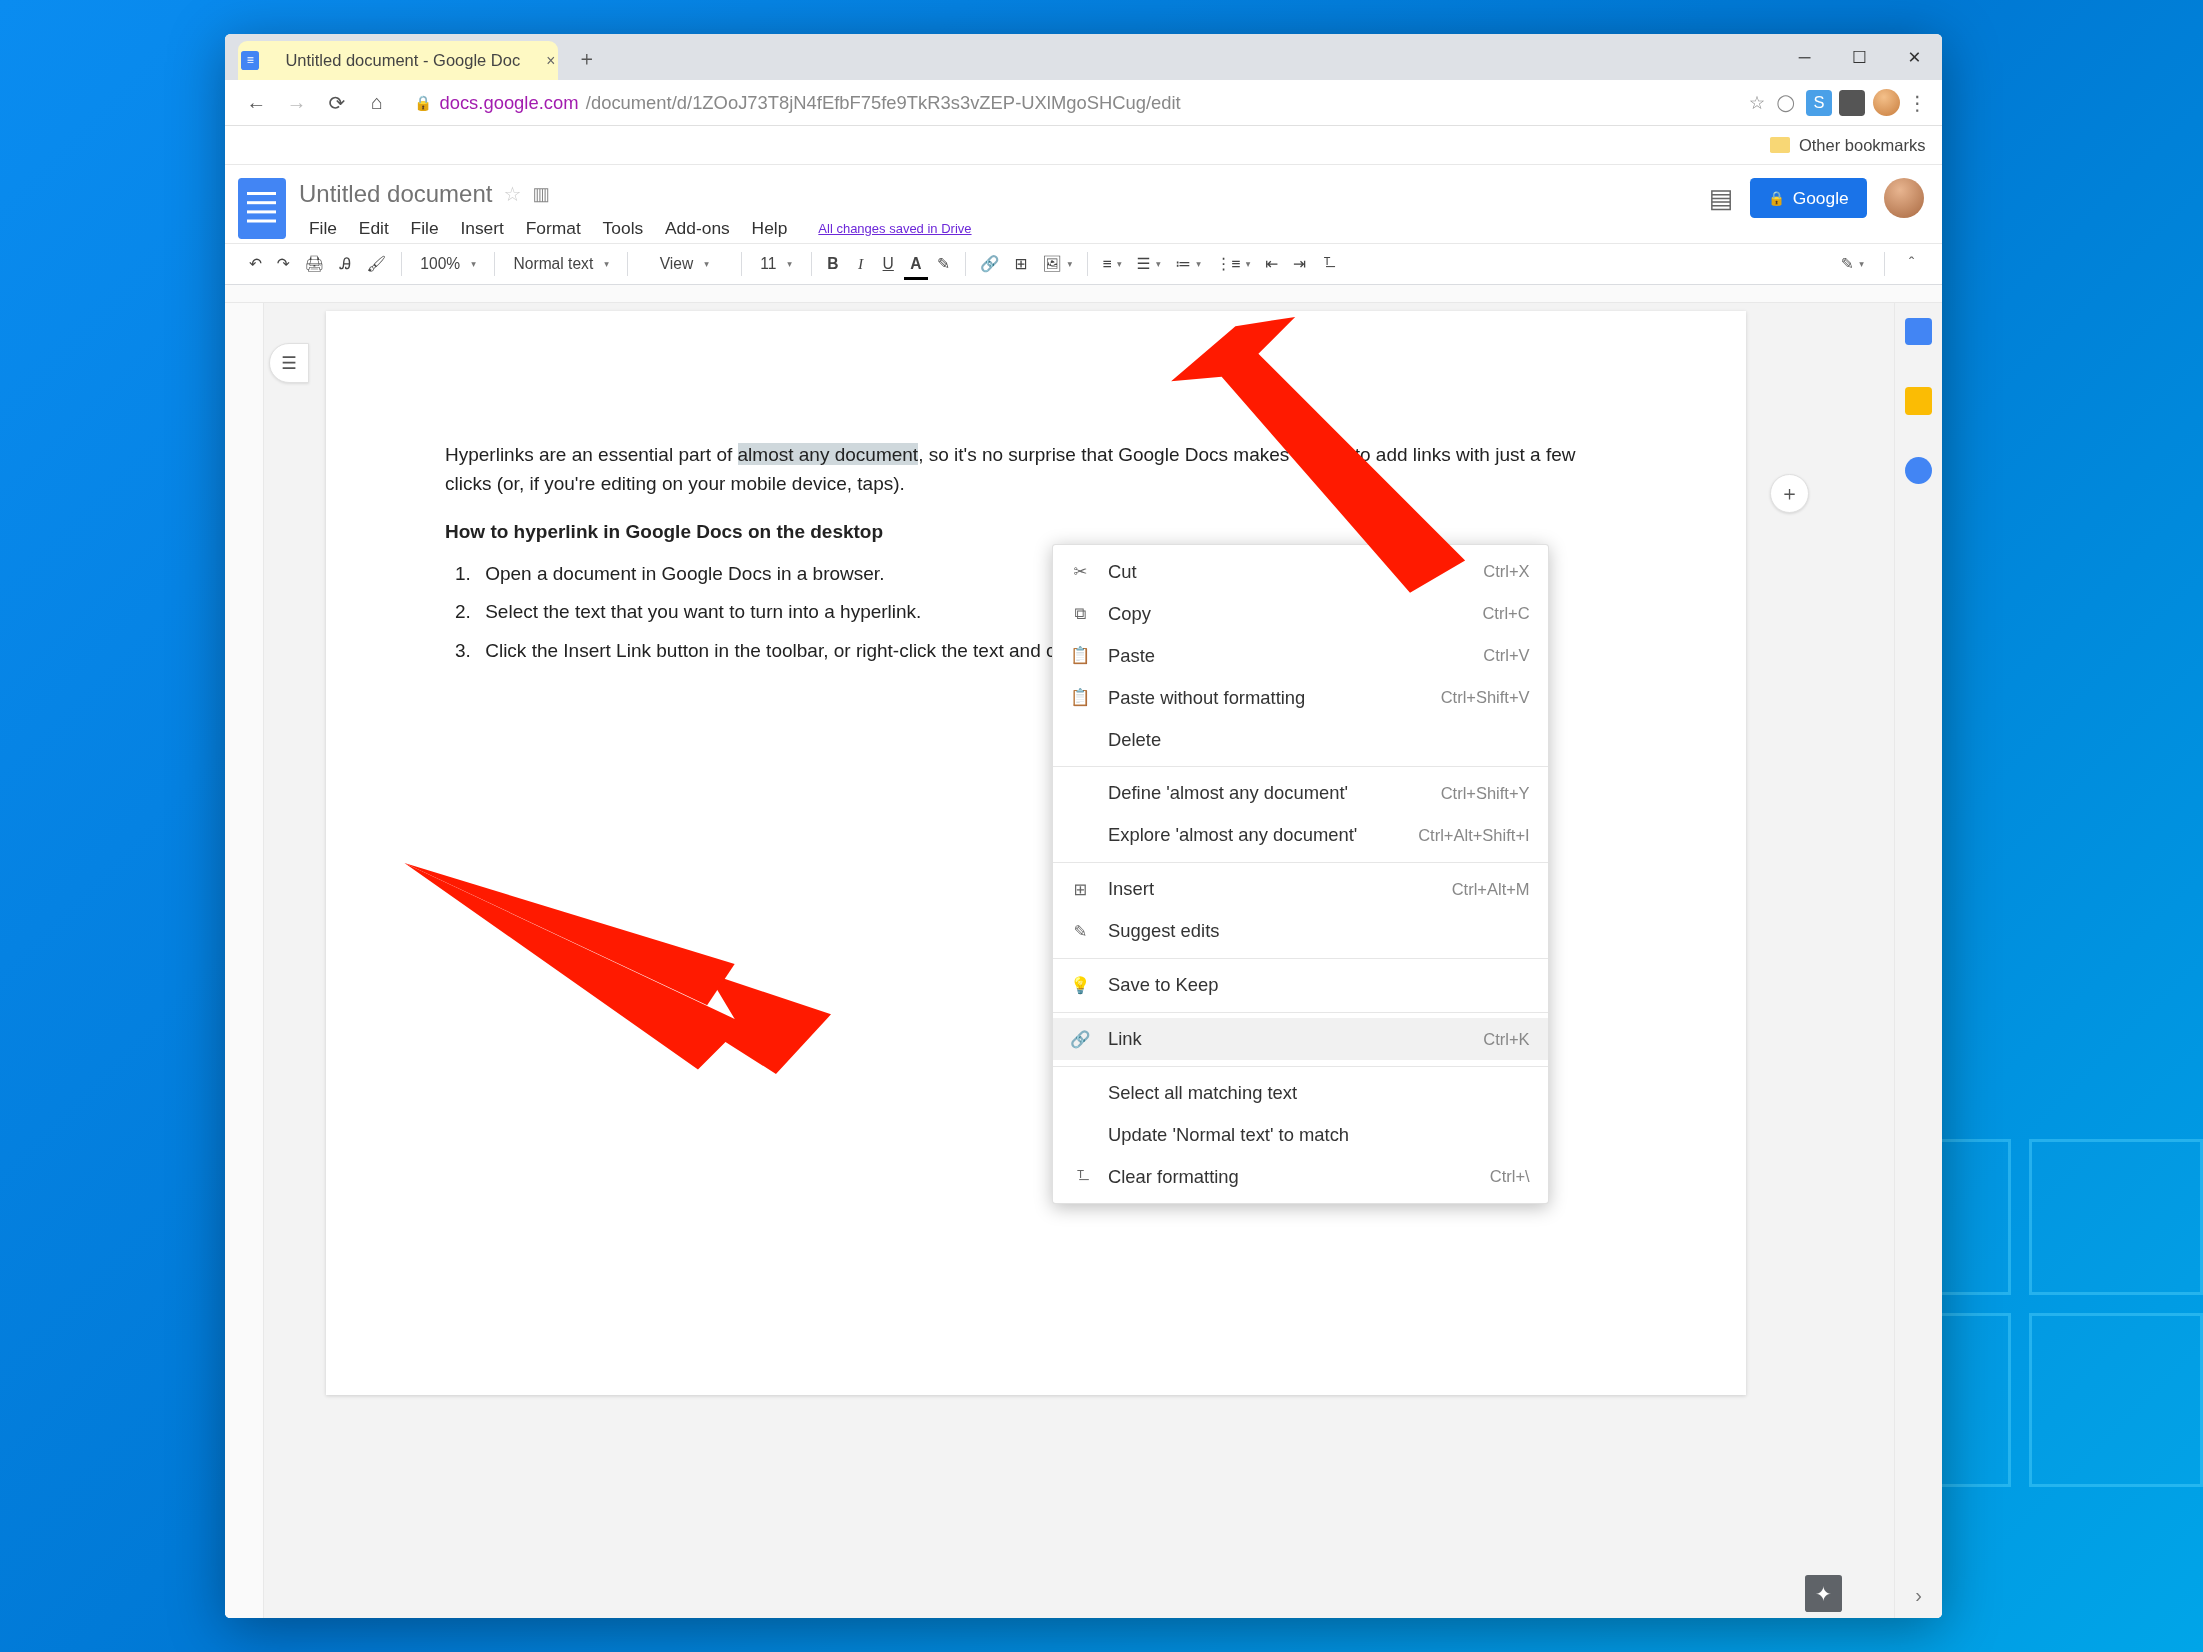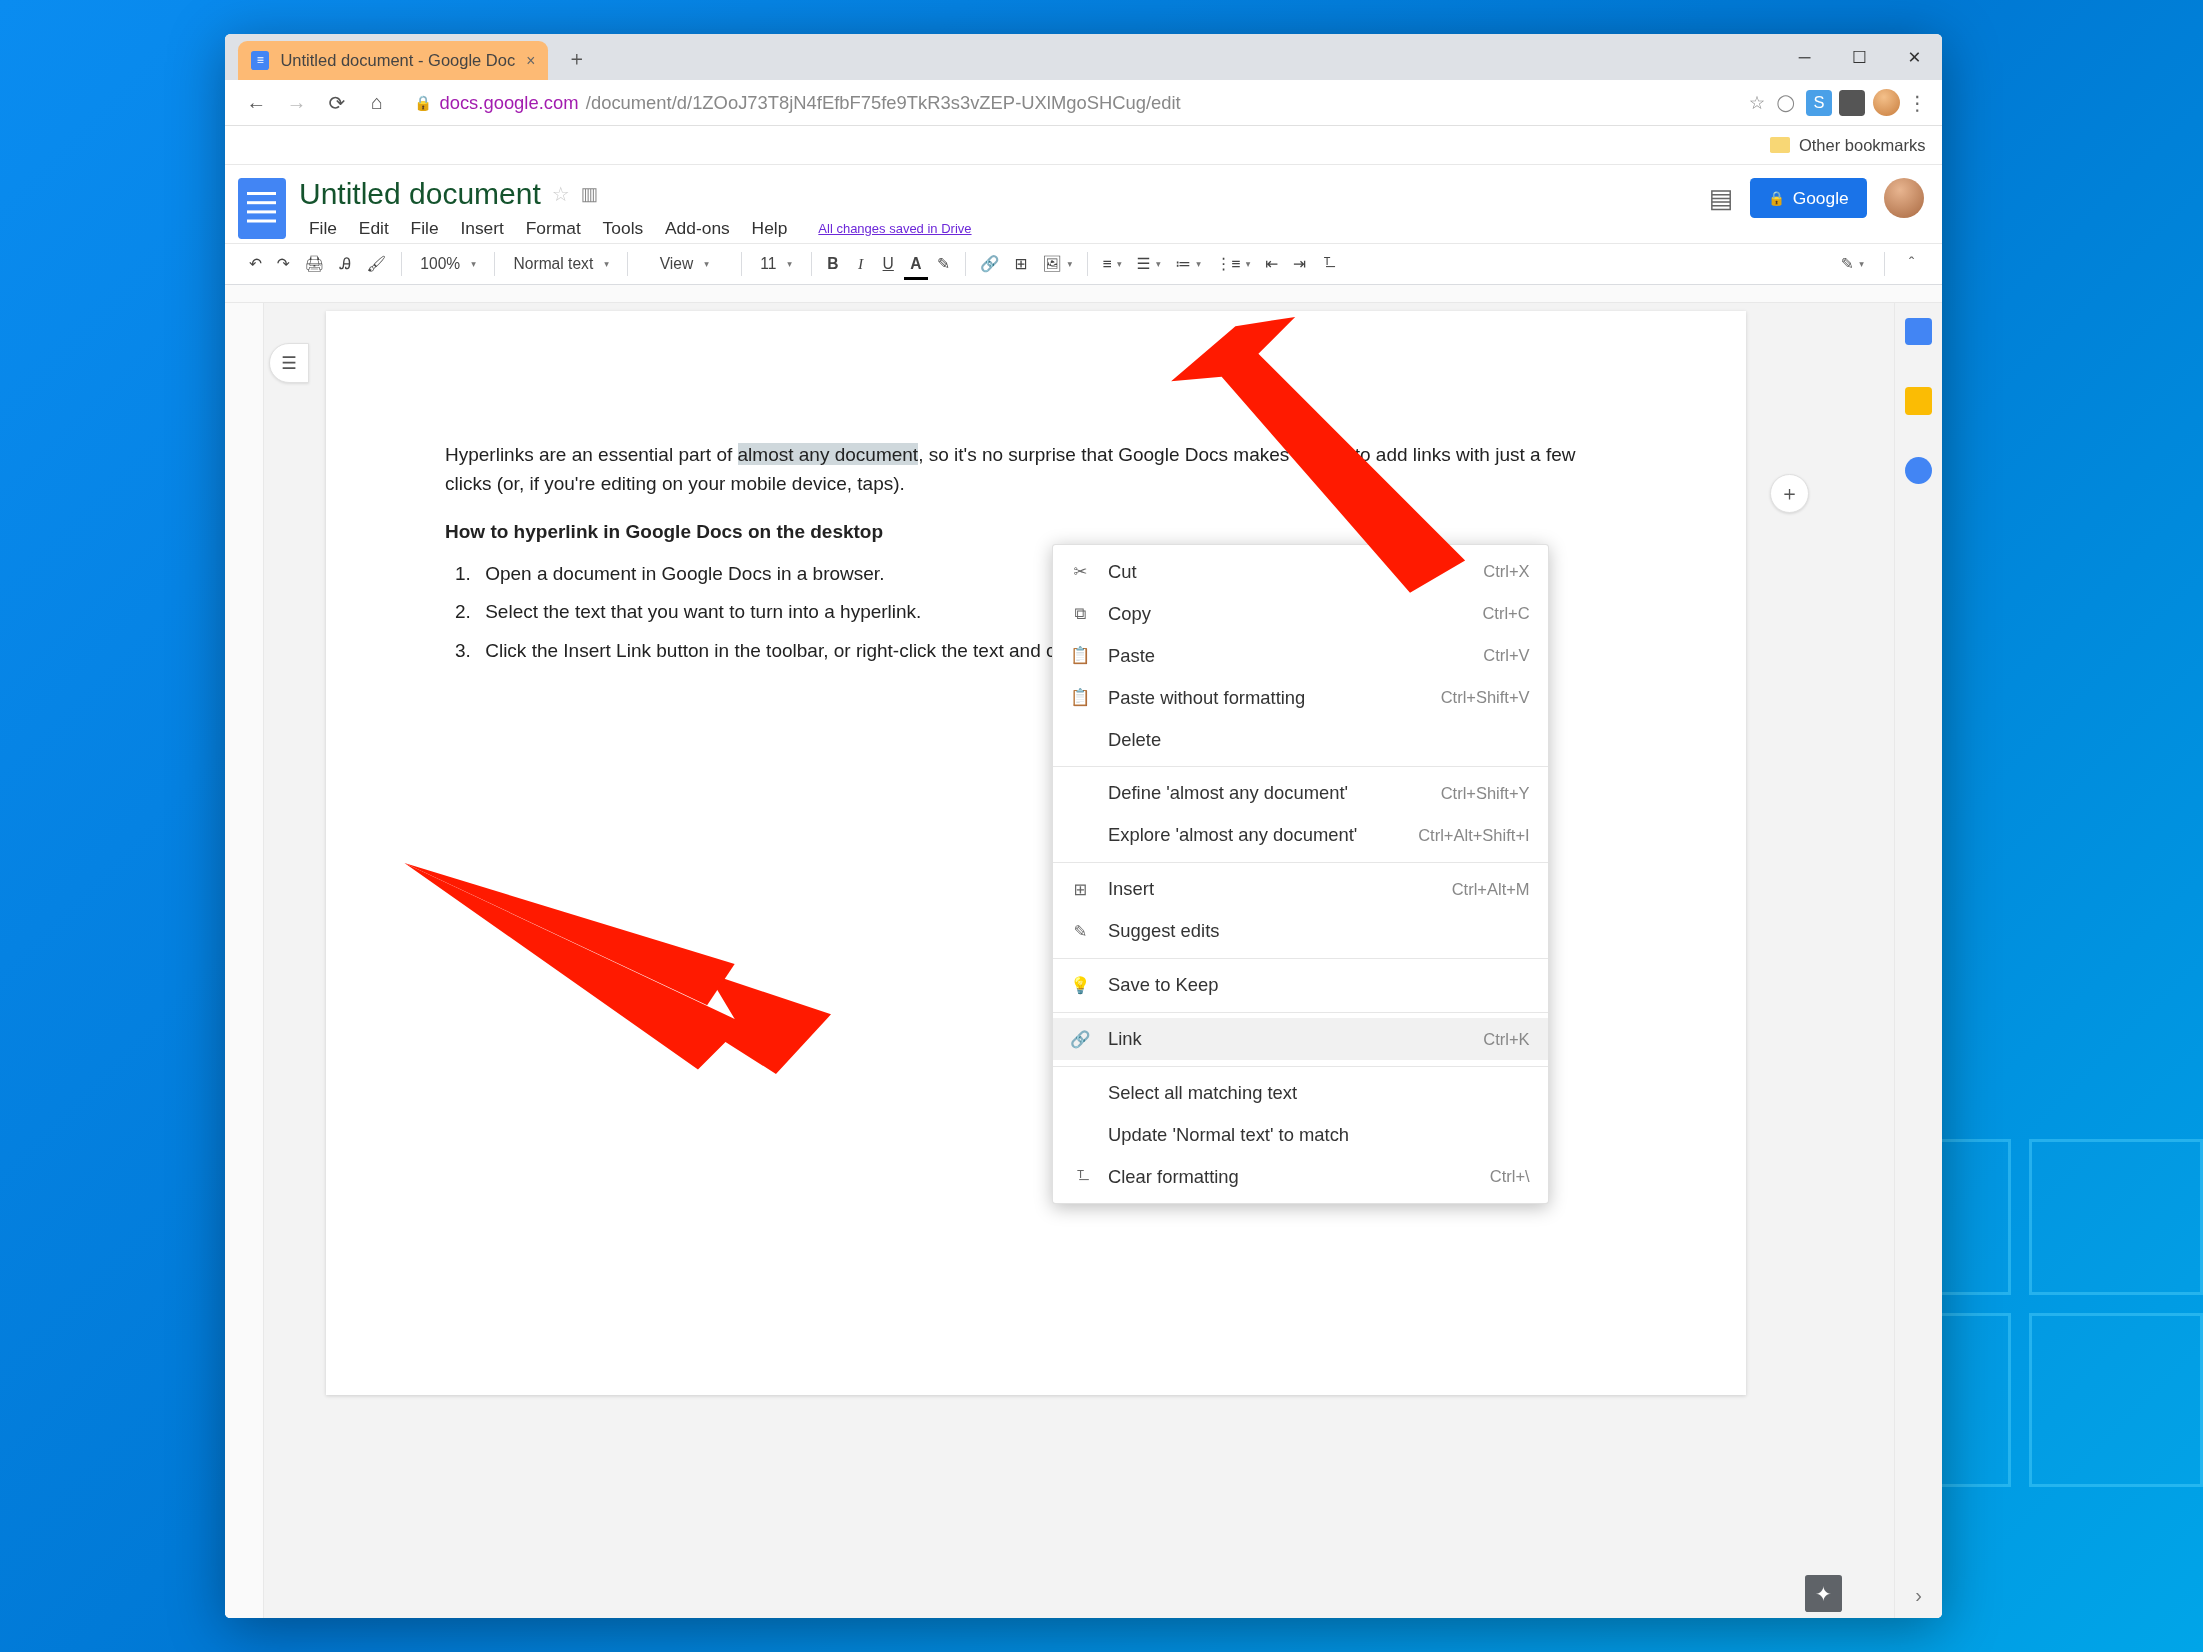--- a/index.html
+++ b/index.html
@@ -6,21 +6,21 @@
 body{background:linear-gradient(135deg,#0a8cf0 0%,#0078d4 50%,#00a5e8 100%);width:2204px;height:1653px;position:relative;overflow:hidden}
 .win-squares{position:absolute;right:0;bottom:165px;width:349px;height:349px;opacity:.4}
 .win-squares .sq{position:absolute;border:3.7px solid #5dd9ff;background:rgba(93,217,255,.05)}
 .sq1{left:0;top:0;width:156px;height:156px}.sq2{left:174px;top:0;width:174px;height:156px}
 .sq3{left:0;top:174px;width:156px;height:174px}.sq4{left:174px;top:174px;width:174px;height:174px}
 
 .browser{position:absolute;left:225px;top:34px;width:1717px;height:1584px;background:#fff;border-radius:5.5px;box-shadow:0 9.2px 55px rgba(0,0,0,.35);overflow:hidden}
 
 
 .tabstrip{height:46px;background:#dee1e6;display:flex;align-items:flex-end;padding-left:13px;position:relative}
-.tab{background:#fdba74;height:39px;padding:0 13px;display:flex;align-items:center;gap:11px;border-radius:9.2px 9.2px 0 0;min-width:285px;font-size:16.5px;color:#444}
+.tab{background:#fef9c3;height:39px;padding:0 3px;display:flex;align-items:center;gap:26px;border-radius:9.2px 9.2px 0 0;min-width:285px;font-size:16.5px;color:#444}
 .tab .fav{width:18.4px;height:18.4px;background:#4285f4;border-radius:2.8px;position:relative}
 .tab .fav::after{content:"≡";position:absolute;inset:0;display:flex;align-items:center;justify-content:center;color:#fff;font-size:12px}
 .tab .x{margin-left:auto;color:#666;font-size:15.6px;cursor:pointer}
 .newtab{width:35px;height:35px;display:flex;align-items:center;justify-content:center;font-size:20px;color:#555;margin-left:11px;margin-bottom:3.7px;cursor:pointer}
 
 .winctrl{position:absolute;right:0;top:0;height:46px;display:flex}
 .winctrl div{width:55px;display:flex;align-items:center;justify-content:center;font-size:16.5px;color:#333;cursor:pointer}
 
 
 .addrbar{height:46px;background:#fff;border-bottom:0.9px solid #e0e0e0;display:flex;align-items:center;padding:0 14.7px;gap:7.3px}
@@ -37,21 +37,21 @@
 
 .bmbar{height:39px;border-bottom:0.9px solid #e8e8e8;display:flex;align-items:center;justify-content:flex-end;padding:0 16.5px;gap:9.2px;font-size:16.5px;color:#444}
 .bmfolder{width:20px;height:16.5px;background:#f8d775;border-radius:1.8px}
 
 
 .docshdr{padding:13px 18.4px 0 13px;display:flex;align-items:flex-start;gap:13px}
 .docslogo{width:48px;height:61px;background:#4285f4;border-radius:3.7px;position:relative;display:flex;align-items:center;justify-content:center}
 .docslogo::before{content:"";position:absolute;left:9.2px;top:13.8px;width:29px;height:3.7px;background:#fff;box-shadow:0 9.2px 0 #fff,0 18.4px 0 #fff,0 27.5px 0 #fff}
 .docstitle-area{flex:1}
 .doctitlerow{display:flex;align-items:center;gap:11px;height:31px}
-.doctitle{font-size:30px;color:#14532d}
+.doctitle{font-size:24px;color:#737373}
 .starbtn{color:#ccc;font-size:20px}
 .moveic{color:#888;font-size:18.4px}
 .menubar{display:flex;gap:1.8px;margin-top:5.5px;font-size:17.4px;color:#333;align-items:center}
 .menubar span{padding:3.7px 10px;cursor:pointer}
 .savemsg{text-decoration:underline;color:#6d28d9;margin-left:9.2px;font-size:13px}
 
 .hdright{display:flex;align-items:center;gap:16.5px}
 .cmtic{color:#666;font-size:26px}
 .sharebtn{background:#1a73e8;color:#fff;padding:9.2px 18.4px;border-radius:4.6px;font-size:17.4px;font-weight:500;display:flex;align-items:center;gap:7.3px}
 .sharebtn .lk{font-size:13.8px}

